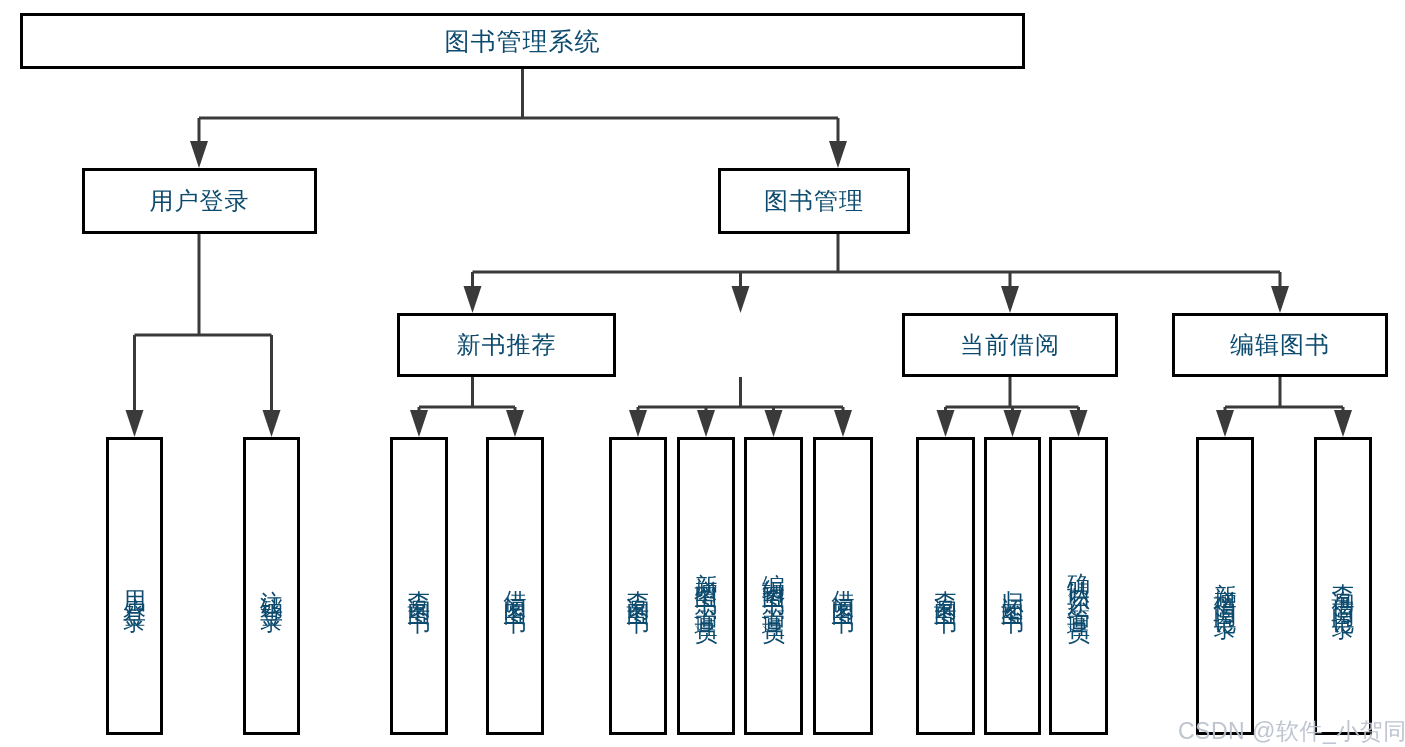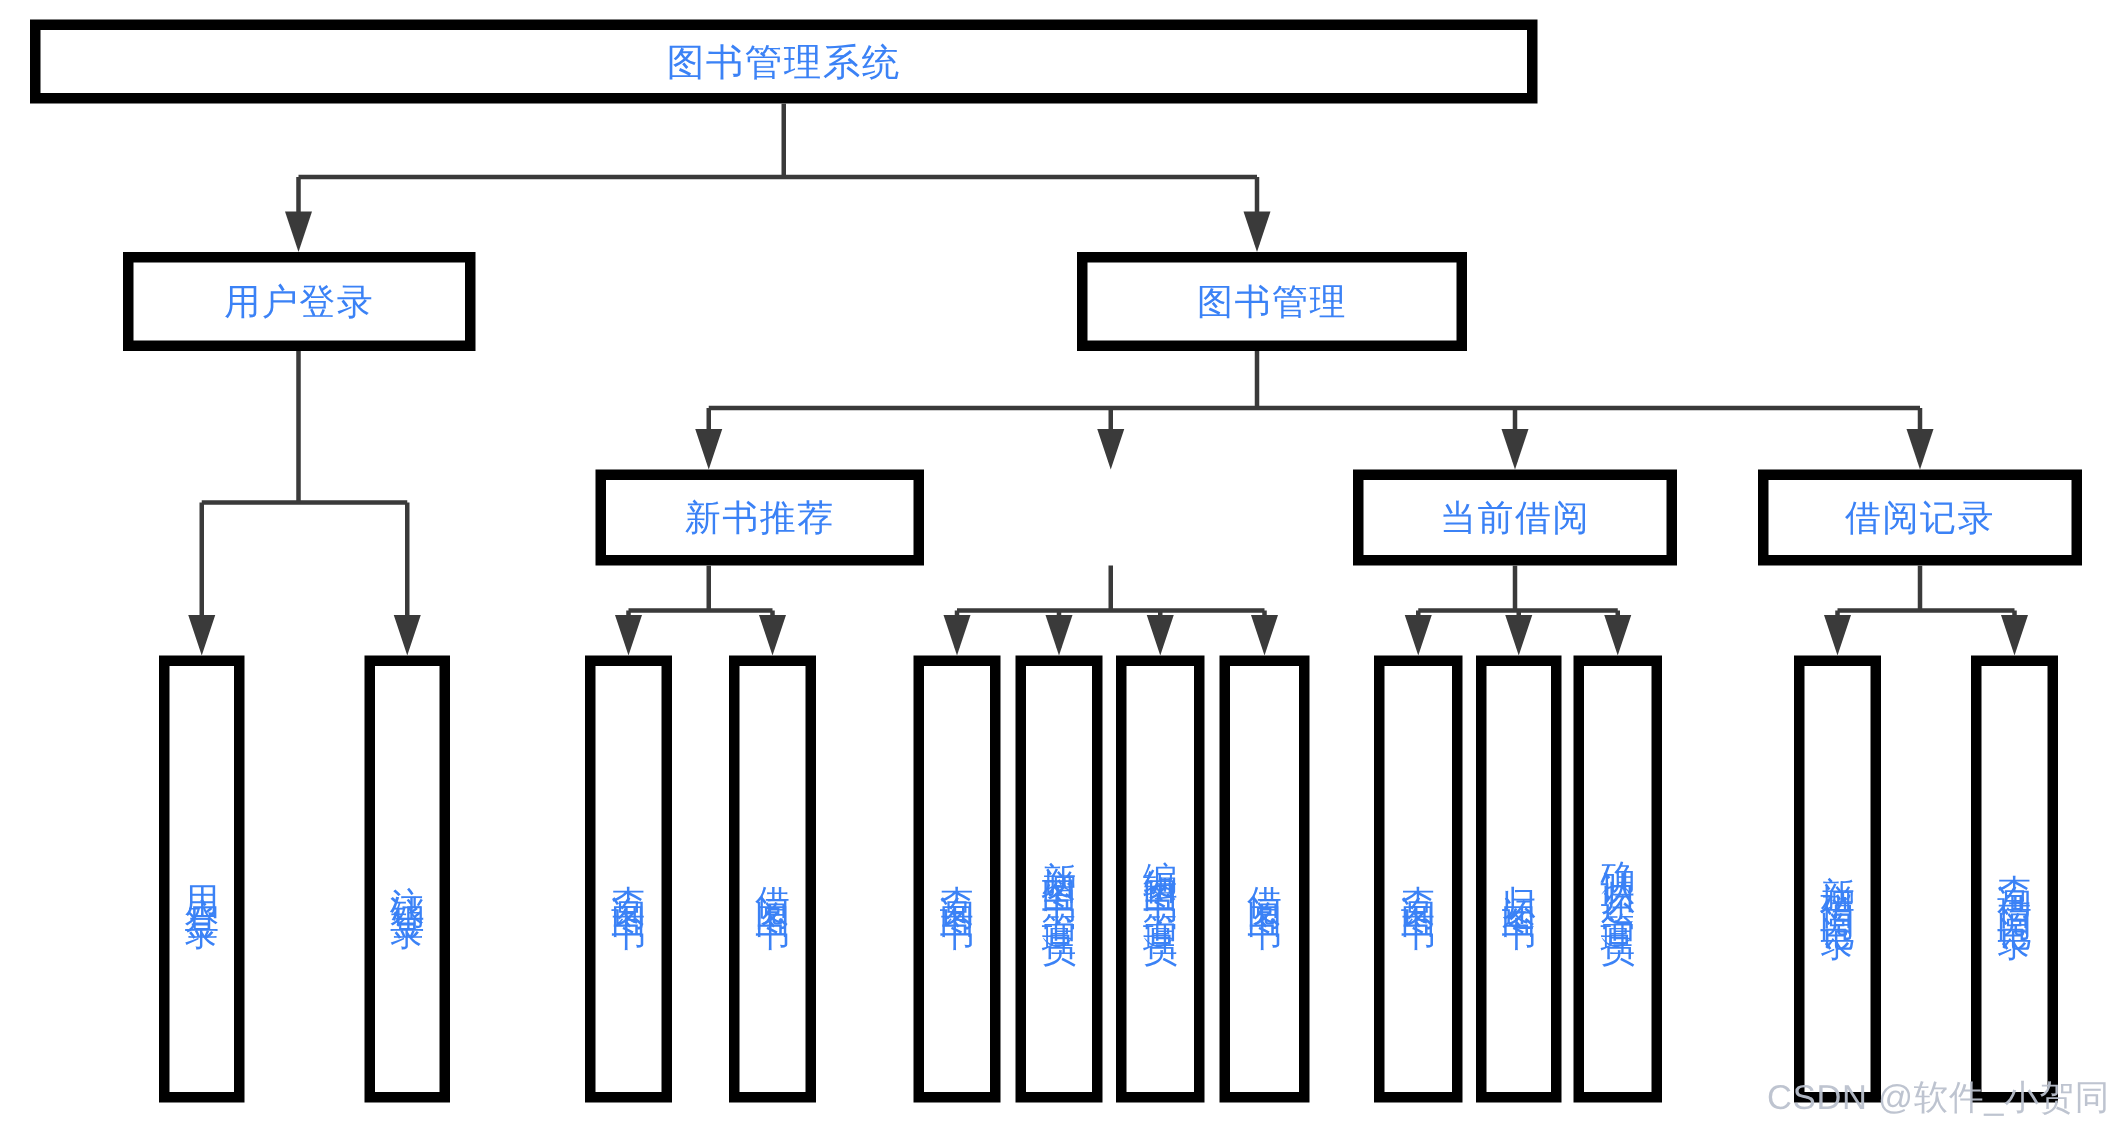--- a/index.html
+++ b/index.html
@@ -17,23 +17,23 @@
   }
   .connectors {
     position: absolute;
     left: 0;
     top: 0;
     z-index: 0;
   }
   .node {
     position: absolute;
     box-sizing: border-box;
-    border: 7px solid #000000;
+    border: 3px solid #000000;
     background: #ffffff;
-    color: #3b82f6;
+    color: #0c4a6e;
     display: flex;
     align-items: center;
     justify-content: center;
     z-index: 1;
   }
   .node.h {
     font-size: 24px;
     letter-spacing: 1px;
     white-space: nowrap;
   }
@@ -105,25 +105,25 @@
       <polygon points="1003.5,410 1021.5,410 1012.5,437"></polygon>
       <polygon points="1069.5,410 1087.5,410 1078.5,437"></polygon>
       <polygon points="1216,410 1234,410 1225,437"></polygon>
       <polygon points="1334,410 1352,410 1343,437"></polygon>
     </g>
   </svg>
 
   <div class="node h root" style="left:20px; top:13px; width:1005px; height:56px;">图书管理系统</div>
 
   <div class="node h" style="left:82px; top:168px; width:235px; height:66px;">用户登录</div>
-  <div class="node h" style="left:718px; top:168px; width:260px; height:66px;">图书管理</div>
+  <div class="node h" style="left:718px; top:168px; width:192px; height:66px;">图书管理</div>
 
   <div class="node h" style="left:363px; top:313px; width:219px; height:64px;margin-left:34px;">新书推荐</div>
   <div class="node h" style="left:902px; top:313px; width:216px; height:64px;">当前借阅</div>
-  <div class="node h" style="left:1172px; top:313px; width:216px; height:64px;">借阅记录</div>
+  <div class="node h" style="left:1172px; top:313px; width:216px; height:64px;">编辑图书</div>
 
   <div class="node v" style="left:106px; top:437px; width:57px; height:298px;">
     <span class="vtext">用户登录</span>
   </div>
   <div class="node v" style="left:243px; top:437px; width:57px; height:298px;">
     <span class="vtext">注销登录</span>
   </div>
 
   <div class="node v" style="left:390px; top:437px; width:58px; height:298px;">
     <span class="vtext">查询图书</span>

